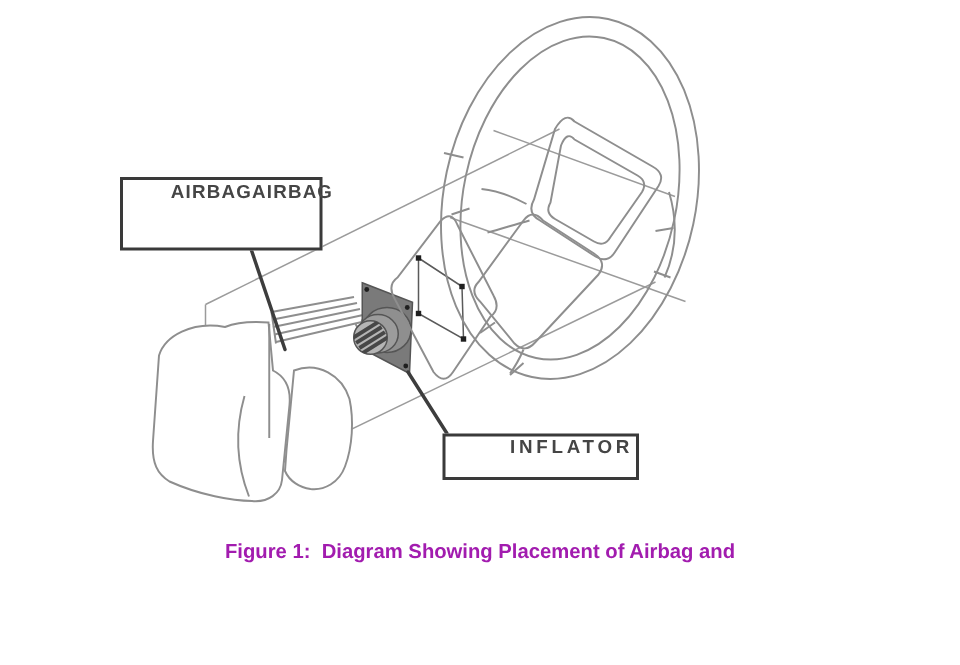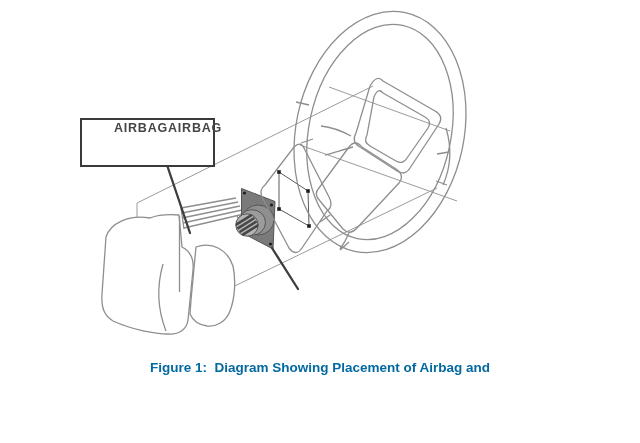--- a/index.html
+++ b/index.html
@@ -18,21 +18,21 @@
   .label-box{
     position:absolute;background:#ffffff;border:2px solid #3a3a3a;
     display:flex;justify-content:center;
     color:#454545;font-weight:bold;text-align:center;padding-left:41px;
   }
   .label-airbag{left:80px;top:118px;width:90px;height:45px;font-size:12.5px;line-height:17px;letter-spacing:0.8px;}
   .label-inflator{left:295px;top:289px;width:86px;height:27px;font-size:12.5px;letter-spacing:2.5px;}
 
   .caption{
     position:absolute;left:0;top:359px;width:640px;text-align:center;
-    color:#0369a1;font-weight:bold;font-size:13.5px;line-height:18px;
+    color:#a21caf;font-weight:bold;font-size:13.5px;line-height:18px;
   }
   .caption-line{white-space:pre;}
 </style>
 </head>
 <body>
 
 <div class="page">
 
   <svg class="diagram-svg" viewBox="0 0 640 443">
     <defs>
@@ -120,18 +120,21 @@
     <g>
       <path class="leader" d="M166,162 L190,233"></path>
       <path class="leader" d="M272,248 L298,289"></path>
     </g>
   </svg>
 
   <div class="label-box label-airbag">
     <span>AIRBAG</span>
     <span>AIRBAG</span>
   </div>
+  <div class="label-box label-inflator">
+    <span>INFLATOR</span>
+  </div>
 
   <div class="caption">
     <div class="caption-line">Figure 1:  Diagram Showing Placement of Airbag and</div>
   </div>
 
 </div>
 
 </body></html>

